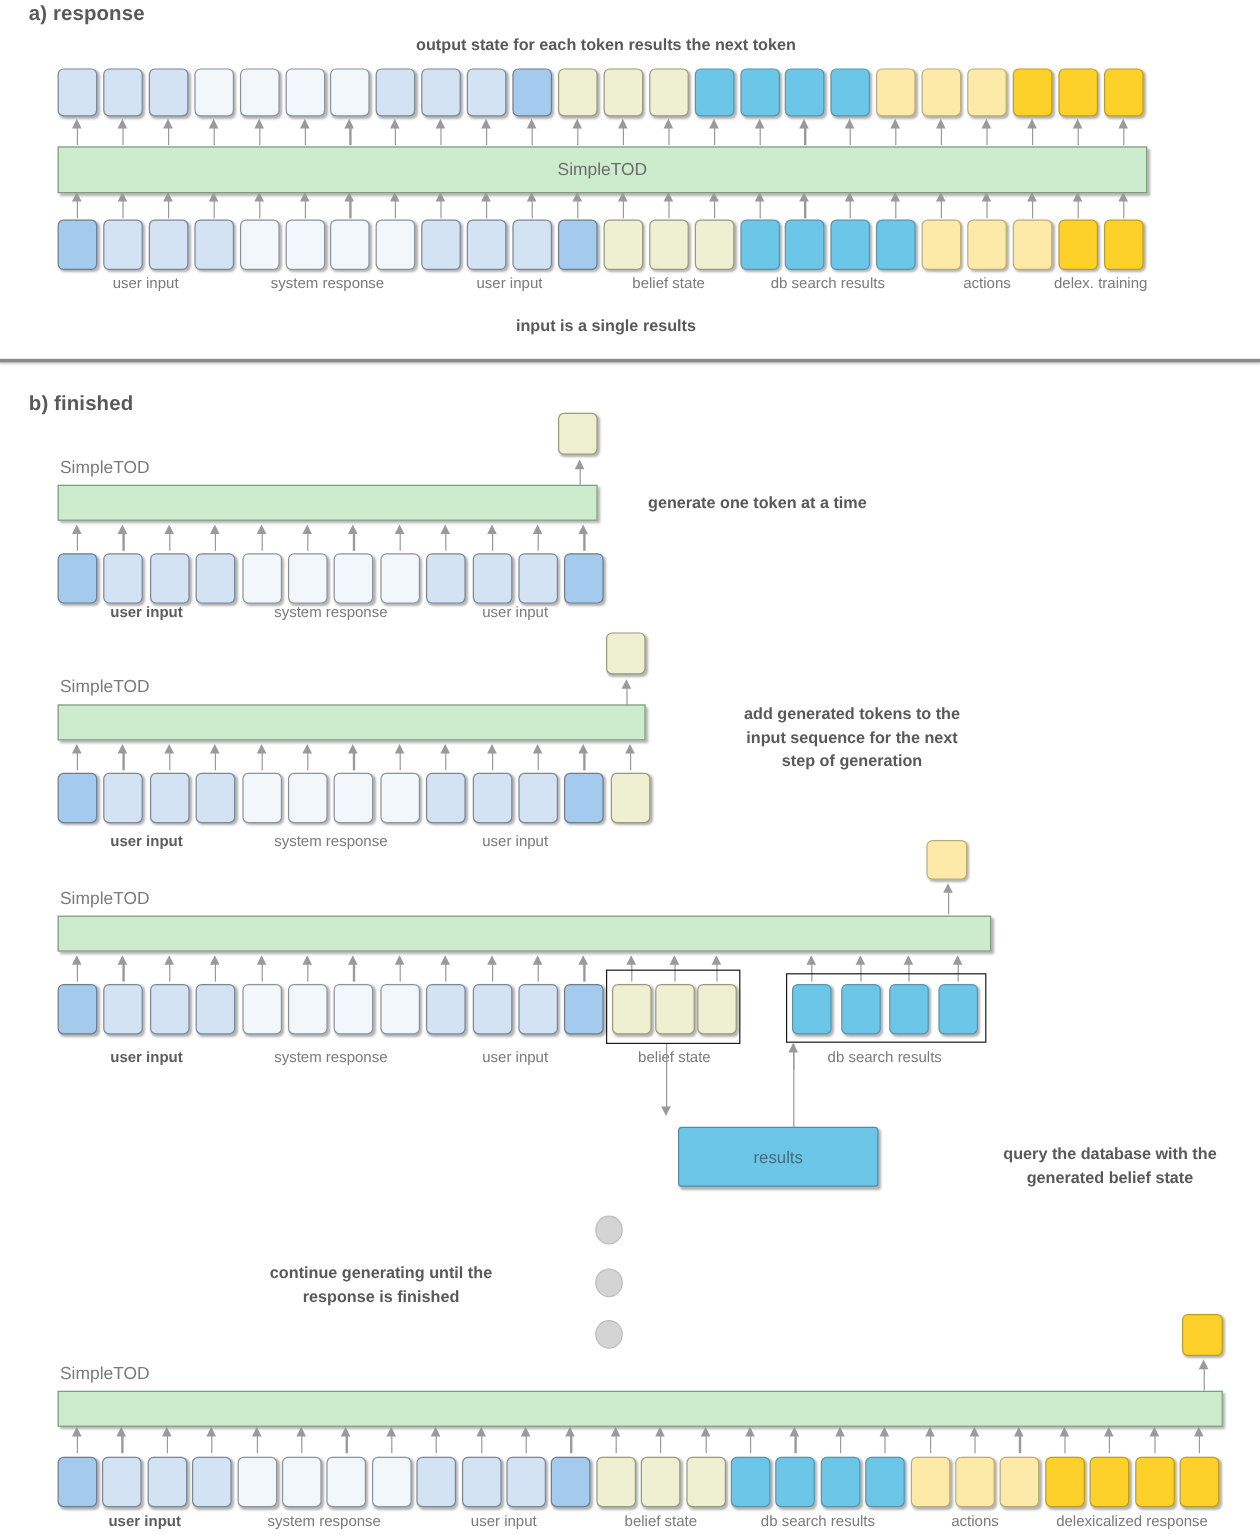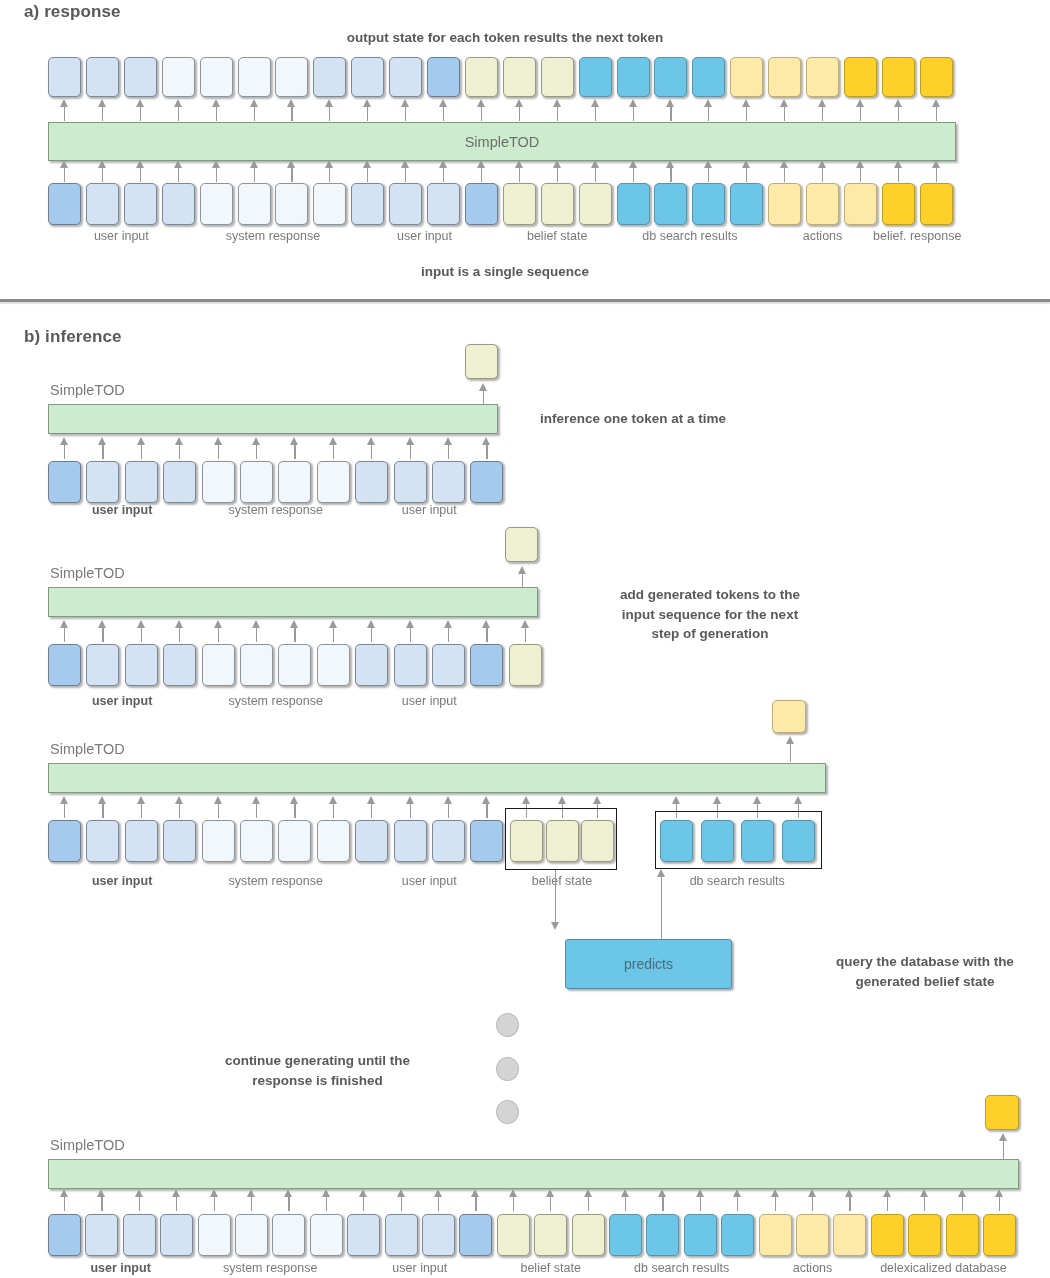--- a/index.html
+++ b/index.html
@@ -388,28 +388,28 @@
     <div class="tok yellow" style="left: 919.7px; top: 183px; width: 33px; height: 42px;"></div>
   </div>
 
 <div id="train-labels">
     <div class="seg-label" style="left: 31.35px; top: 229px; width: 180px;">user input</div>
     <div class="seg-label" style="left: 182.95px; top: 229px; width: 180px;">system response</div>
     <div class="seg-label" style="left: 334.55px; top: 229px; width: 180px;">user input</div>
     <div class="seg-label" style="left: 467.2px; top: 229px; width: 180px;">belief state</div>
     <div class="seg-label" style="left: 599.85px; top: 229px; width: 180px;">db search results</div>
     <div class="seg-label" style="left: 732.5px; top: 229px; width: 180px;">actions</div>
-    <div class="seg-label" style="left: 827.25px; top: 229px; width: 180px;">belief. response</div>
-  </div>
-
-<div class="caption" style="left:175px; top:262px; width:660px;">input is a single sequence</div>
+    <div class="seg-label" style="left: 827.25px; top: 229px; width: 180px;">delex. training</div>
+  </div>
+
+<div class="caption" style="left:175px; top:262px; width:660px;">input is a single results</div>
 
 <div class="divider" style="top:299px;"></div>
 
-<div class="panel-title" style="left:24px; top:327px;">b) inference</div>
+<div class="panel-title" style="left:24px; top:327px;">b) finished</div>
 
 <div class="tok cream" style="left:465px; top:344px; width:33px; height:35px;"></div>
 <div class="arr" style="left:479px; top:383px; height:25px;">
   <div class="head"></div>
     <div class="shaft"></div>
 </div>
 <div class="model-name-left" style="left:50px; top:382px;">SimpleTOD</div>
 <div class="model-bar" style="left:48px; top:404px; width:450px; height:30px;"></div>
 <div id="inf1-arr">
     <div class="arr" style="left: 60px; top: 437px; height: 22px;">
@@ -473,21 +473,21 @@
     <div class="tok blue-light" style="left: 355.2px; top: 461px; width: 33px; height: 42px;"></div>
     <div class="tok blue-light" style="left: 393.6px; top: 461px; width: 33px; height: 42px;"></div>
     <div class="tok blue-light" style="left: 432px; top: 461px; width: 33px; height: 42px;"></div>
     <div class="tok blue-mid" style="left: 470.4px; top: 461px; width: 33px; height: 42px;"></div>
   </div>
 <div id="inf1-labels">
     <div class="seg-label bold" style="left: 32.1px; top: 503px; width: 180px;">user input</div>
     <div class="seg-label" style="left: 185.7px; top: 503px; width: 180px;">system response</div>
     <div class="seg-label" style="left: 339.3px; top: 503px; width: 180px;">user input</div>
   </div>
-<div class="caption" style="left:540px; top:409px; width:300px; text-align:left;">inference one token at a time</div>
+<div class="caption" style="left:540px; top:409px; width:300px; text-align:left;">generate one token at a time</div>
 
 <div class="tok cream" style="left:505px; top:527px; width:33px; height:35px;"></div>
 <div class="arr" style="left:518px; top:566px; height:25px;">
   <div class="head"></div>
     <div class="shaft"></div>
 </div>
 <div class="model-name-left" style="left:50px; top:565px;">SimpleTOD</div>
 <div class="model-bar" style="left:48px; top:587px; width:490px; height:30px;"></div>
 <div id="inf2-arr">
     <div class="arr" style="left: 60px; top: 620px; height: 22px;">
@@ -687,21 +687,21 @@
     <div class="head"></div>
 </div>
 
 <div class="plain-line" style="left:661px; top:870px; height:70px;"></div>
 <div class="arr" style="left:657px; top:869px; height:22px;">
   <div class="head"></div>
     <div class="shaft"></div>
 </div>
 
 <div class="db-box" style="left:565px; top:939px; width:167px; height:50px;">
-  <span>predicts</span>
+  <span>results</span>
 </div>
 <div class="caption" style="left:810px; top:952px; width:230px;">query the database with the<br>generated belief state</div>
 
 <div class="dot" style="left:496px; top:1013px;"></div>
 <div class="dot" style="left:496px; top:1057px;"></div>
 <div class="dot" style="left:496px; top:1100px;"></div>
 <div class="caption" style="left:195px; top:1051px; width:245px;">continue generating until the<br>response is finished</div>
 
 <div class="tok yellow" style="left:985px; top:1095px; width:34px; height:35px;"></div>
 <div class="arr" style="left:999px; top:1133px; height:26px;">
@@ -844,14 +844,14 @@
     <div class="tok yellow" style="left: 945.6px; top: 1214px; width: 33px; height: 42px;"></div>
     <div class="tok yellow" style="left: 983px; top: 1214px; width: 33px; height: 42px;"></div>
   </div>
 <div id="inf4-labels">
     <div class="seg-label bold" style="left: 30.6px; top: 1261px; width: 180px;">user input</div>
     <div class="seg-label" style="left: 180.2px; top: 1261px; width: 180px;">system response</div>
     <div class="seg-label" style="left: 329.8px; top: 1261px; width: 180px;">user input</div>
     <div class="seg-label" style="left: 460.7px; top: 1261px; width: 180px;">belief state</div>
     <div class="seg-label" style="left: 591.6px; top: 1261px; width: 180px;">db search results</div>
     <div class="seg-label" style="left: 722.5px; top: 1261px; width: 180px;">actions</div>
-    <div class="seg-label" style="left: 853.4px; top: 1261px; width: 180px;">delexicalized database</div>
+    <div class="seg-label" style="left: 853.4px; top: 1261px; width: 180px;">delexicalized response</div>
   </div>
 
 </body></html>

